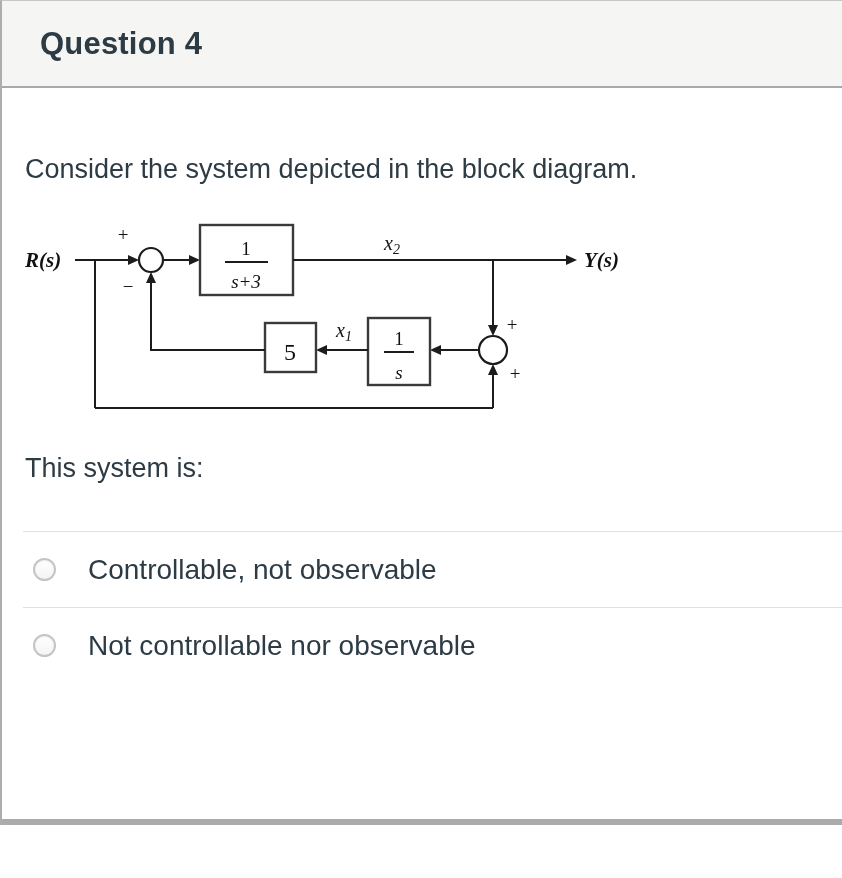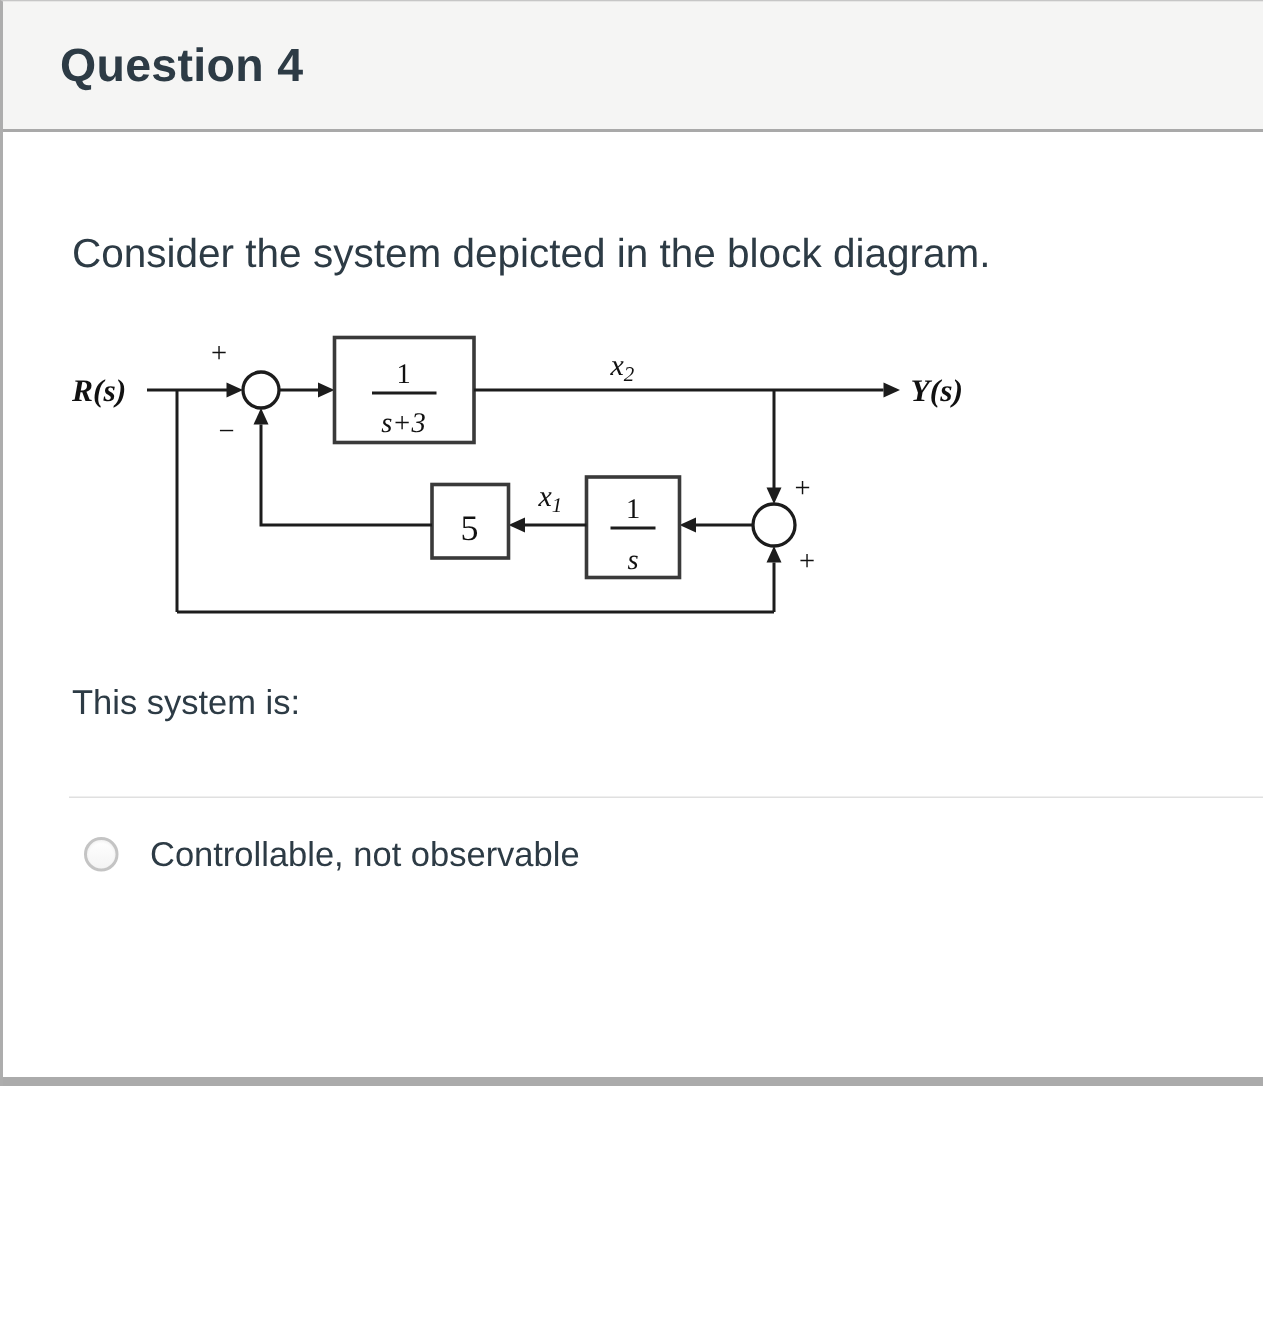--- a/index.html
+++ b/index.html
@@ -3,21 +3,21 @@
 <meta charset="utf-8">
 <style>
   html,body{margin:0;padding:0;background:#ffffff;}
   body{
     width:842px;height:878px;
     font-family:"Liberation Sans",sans-serif;
     color:#2d3b45;
   }
   .page{
     position:relative;
-    width:842px;height:724px;
+    width:842px;height:825px;
     box-sizing:border-box;
     border-left:2px solid #adadad;
     border-top:1px solid #c6c6c6;
     overflow:hidden;
     background:#ffffff;
   }
   .qheader{
     height:87px;
     background:#f5f5f4;
     border-bottom:2px solid #a9a9a9;
@@ -25,33 +25,33 @@
     padding-left:38px;
     box-sizing:border-box;
   }
   .qtitle{
     margin:0;
     font-size:31px;
     font-weight:bold;
     color:#2d3b45;
     letter-spacing:0.2px;
   }
-  main{padding-left:44px;}
+  main{padding-left:21px;}
   .prompt{
     margin:64px 0 0 2px;
     font-size:27px;
     line-height:34px;
   }
   .diagram{
     display:block;
     margin-top:27px;
   }
   .followup{
     margin:26px 0 0 2px;
-    font-size:23px;
+    font-size:27px;
     line-height:34px;
   }
   .options{
     margin-top:46px;
   }
   .option{
     height:76px;
     border-top:1px solid #e0e0e0;
     display:flex;
     align-items:center;
@@ -62,22 +62,22 @@
   .radio{
     width:23px;height:23px;
     border-radius:50%;
     border:2px solid #c4c4c4;
     background:linear-gradient(#ffffff,#f4f4f4);
     box-shadow:inset 0 1px 2px rgba(0,0,0,0.06);
     box-sizing:border-box;
     flex:0 0 auto;
   }
   .option-label{
-    margin-left:21px;
-    font-size:23px;
+    margin-left:32px;
+    font-size:28px;
   }
   .bottom-bar{
     position:absolute;
     left:0;right:0;bottom:0;
     height:6px;
     background:#ababab;
   }
   
   .diagram line, .diagram polyline{stroke:#1c1c1c;stroke-width:2;fill:none;}
   .diagram rect{fill:#ffffff;stroke:#3a3a3a;stroke-width:2.4;}
@@ -160,20 +160,24 @@
 
     <div class="options">
 
       <div class="option">
         <span class="radio"></span>
         <span class="option-label">Controllable, not observable</span>
       </div>
 
 
 
+      <div class="option">
+        <span class="radio"></span>
+        <span class="option-label">Not controllable nor observable</span>
+      </div>
 
     </div>
 
   </main>
 
   <div class="bottom-bar"></div>
 
 </div>
 
 </body></html>

